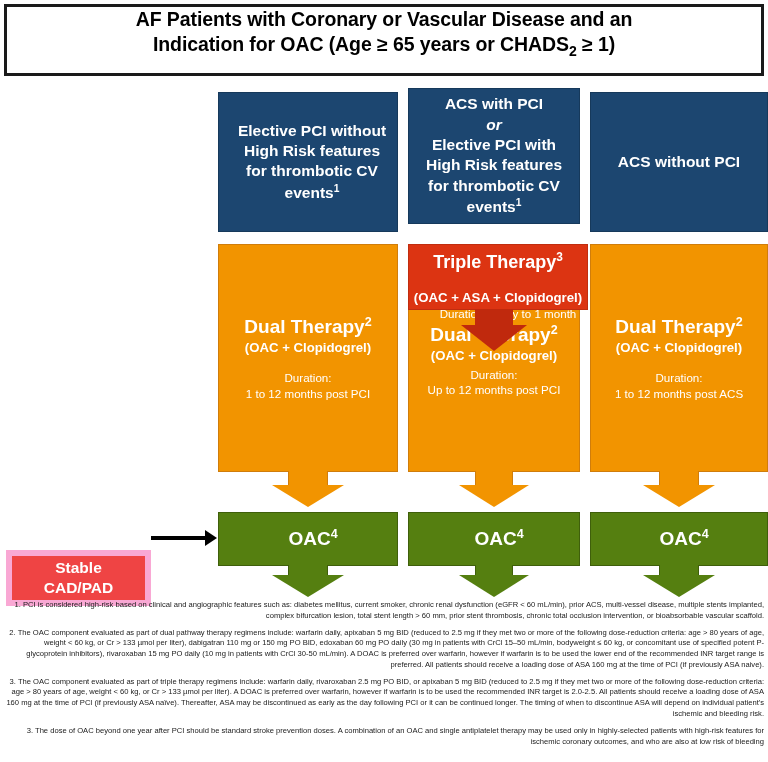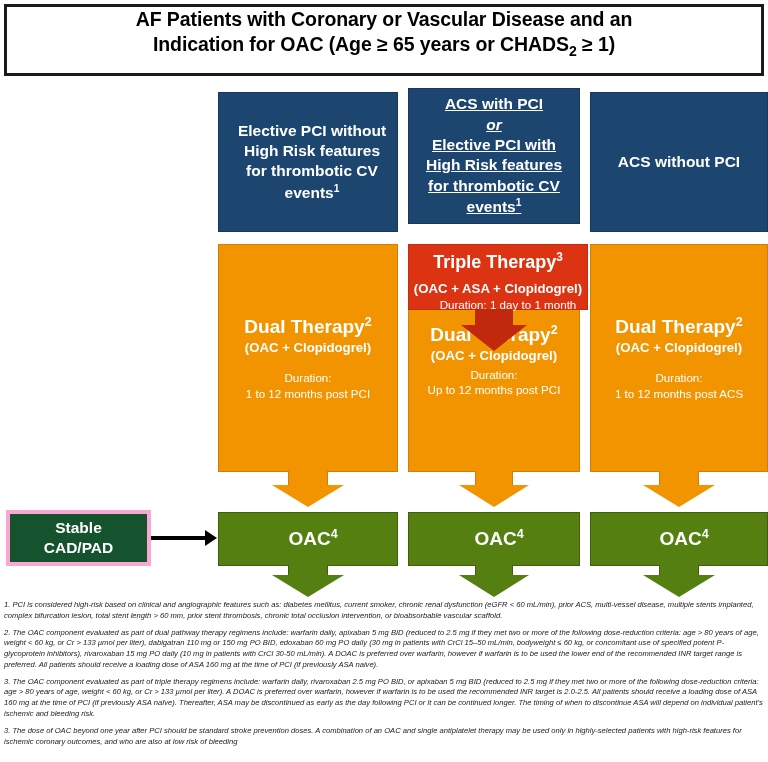--- a/index.html
+++ b/index.html
@@ -61,22 +61,23 @@
   .red {
     background: #dc3412;
     border: 1px solid #c02d0f;
   }
   .green {
     background: #557f10;
     border: 1px solid #3f5f0b;
     padding-left: 10px;
   }
   .navy {
-    background: #14532d;
-    border: 4px solid #f9a8d4;
+    background: #ef4444;
+    border: 6px solid #f9a8d4;
+    margin-top: 40px;
   }
 
   .hdr {
     font-size: 15.5px;
     font-weight: bold;
     line-height: 1.32;
   }
   .hdr .ital { font-style: italic; }
 
   .th-title {
@@ -133,22 +134,21 @@
 
   
   #footnotes {
     position: absolute;
     left: 4px;
     top: 600px;
     width: 760px;
     font-size: 7.6px;
     line-height: 1.42;
     color: #1a1a1a;
-    text-align: left;
-    font-style: italic;
+    text-align: right;
   }
   #footnotes p {
     margin: 0 0 6px 0;
   }
 </style>
 </head>
 <body>
 
 <div id="title-box">
   <div class="title-text">
@@ -181,21 +181,21 @@
 <div class="down-arrow" style="left:272px; top:485px; border-left:36px solid transparent; border-right:36px solid transparent; border-top:22px solid #f29400;"></div>
 
 <div class="node green" style="left:218px; top:512px; width:180px; height:54px;">
   <div class="oac-label">
     <span>OAC</span><span class="sup">4</span>
   </div>
 </div>
 <div class="arrow-shaft" style="left:288px; top:565px; width:40px; height:10px; background:#557f10; border-left:1px solid #3f5f0b; border-right:1px solid #3f5f0b; box-sizing:border-box;"></div>
 <div class="down-arrow" style="left:272px; top:575px; border-left:36px solid transparent; border-right:36px solid transparent; border-top:22px solid #557f10;"></div>
 
-<div class="node blue" style="left:408px; top:88px; width:172px; height:136px;text-decoration:underline;">
+<div class="node blue" style="left:408px; top:88px; width:172px; height:136px;">
   <div class="hdr">
     <span>ACS with PCI</span><br>
     <span class="ital">or</span><br>
     <span>Elective PCI with</span><br>
     <span>High Risk features</span><br>
     <span>for thrombotic CV</span><br>
     <span>events</span><span class="sup">1</span>
   </div>
 </div>
 
@@ -207,21 +207,21 @@
   <div class="th-dur tight">
     <span>Duration:</span><br>
     <span>Up to 12 months post PCI</span>
   </div>
 </div>
 
 <div class="node red" style="left:408px; top:244px; width:180px; height:66px; justify-content:flex-start; padding-top:6px;">
   <div class="th-title" style="font-size:18px;">
     <span>Triple Therapy</span><span class="sup">3</span>
   </div>
-  <div class="th-sub" style="margin-top:8px;">(OAC + ASA + Clopidogrel)</div>
+  <div class="th-sub" style="margin-top:17px;">(OAC + ASA + Clopidogrel)</div>
   <div style="font-size:11.6px; margin-top:1px;margin-left:20px;">Duration: 1 day to 1 month</div>
 </div>
 
 <div class="arrow-shaft" style="left:475px; top:309px; width:38px; height:16px; background:#c0290d;"></div>
 <div class="down-arrow" style="left:461px; top:325px; border-left:33px solid transparent; border-right:33px solid transparent; border-top:26px solid #c0290d;"></div>
 
 <div class="arrow-shaft" style="left:475px; top:471px; width:38px; height:14px; background:#f29400; border-left:1px solid #d07d0b; border-right:1px solid #d07d0b; box-sizing:border-box;"></div>
 <div class="down-arrow" style="left:459px; top:485px; border-left:35px solid transparent; border-right:35px solid transparent; border-top:22px solid #f29400;"></div>
 
 <div class="node green" style="left:408px; top:512px; width:172px; height:54px;">

